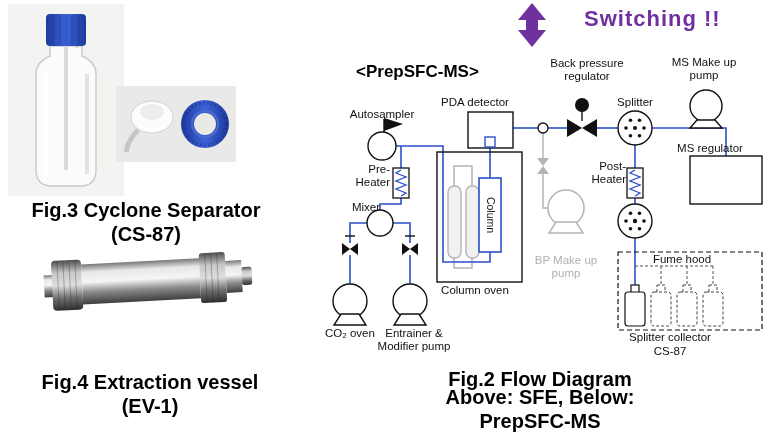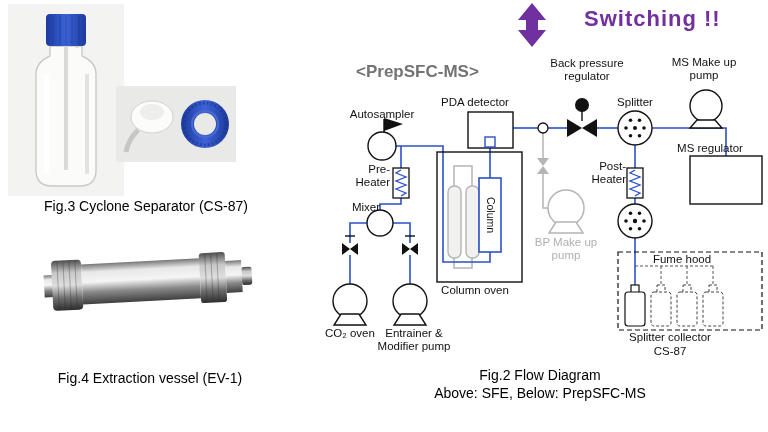--- a/index.html
+++ b/index.html
@@ -3,22 +3,22 @@
 <meta charset="utf-8">
 <style>
   html,body{margin:0;padding:0;background:#fff;}
   .stage{position:relative;width:768px;height:432px;background:#ffffff;overflow:hidden;
          font-family:"Liberation Sans",sans-serif;}
   .gfx{position:absolute;left:0;top:0;}
   .lbl{position:absolute;font-size:11.5px;line-height:1.15;color:#111;text-align:center;}
   .lbl.right{text-align:right;}
   .lbl.left{text-align:left;}
   .lbl.gray{color:#b0b0b0;}
-  .cap{position:absolute;font-size:14px;font-weight:normal;color:#000;text-align:center;line-height:1.2;}
-  .title-blue{position:absolute;font-size:17px;font-weight:bold;color:#737373;white-space:nowrap;}
+  .cap{position:absolute;font-size:20px;font-weight:bold;color:#000;text-align:center;line-height:1.2;}
+  .title-blue{position:absolute;font-size:17px;font-weight:bold;color:#000000;white-space:nowrap;}
   .switching{position:absolute;font-size:22px;font-weight:bold;color:#7030a0;white-space:nowrap;letter-spacing:1px;margin-left:28px;}
   .vertical{position:absolute;width:60px;height:14px;font-size:10.5px;color:#111;text-align:center;
             transform:rotate(90deg);transform-origin:center center;}
 </style>
 </head>
 <body>
 
 <div class="stage">
 
 <svg class="gfx" width="768" height="432" viewBox="0 0 768 432" xmlns="http://www.w3.org/2000/svg">
@@ -257,21 +257,21 @@
 <div class="lbl" style="left:433px;top:96px;width:84px;">PDA detector</div>
 <div class="lbl" style="left:545px;top:57px;width:84px;">Back pressure regulator</div>
 <div class="lbl" style="left:597px;top:96px;width:76px;">Splitter</div>
 <div class="lbl" style="left:662px;top:56px;width:84px;">MS Make up pump</div>
 <div class="lbl" style="left:668px;top:142px;width:84px;">MS regulator</div>
 <div class="lbl right" style="left:344px;top:163px;width:46px;">Pre-Heater</div>
 <div class="lbl right" style="left:580px;top:160px;width:46px;">Post-Heater</div>
 <div class="lbl right" style="left:336px;top:201px;width:44px;">Mixer</div>
 <div class="vertical" style="left:460px;top:208px;">Column</div>
 <div class="lbl" style="left:433px;top:284px;width:84px;">Column oven</div>
-<div class="lbl gray" style="left:526px;top:236px;width:80px;">BP Make up pump</div>
+<div class="lbl gray" style="left:526px;top:254px;width:80px;">BP Make up pump</div>
 <div class="lbl" style="left:640px;top:253px;width:84px;">Fume hood</div>
 <div class="lbl" style="left:308px;top:327px;width:84px;">CO₂ oven</div>
 <div class="lbl" style="left:368px;top:327px;width:92px;">Entrainer &amp; Modifier pump</div>
 <div class="lbl" style="left:620px;top:331px;width:100px;">Splitter collector</div>
 <div class="lbl" style="left:620px;top:345px;width:100px;">CS-87</div>
 
 <div class="cap" style="left:420px;top:367px;width:240px;">Fig.2 Flow Diagram</div>
 <div class="cap" style="left:420px;top:385px;width:240px;">Above: SFE, Below: PrepSFC-MS</div>
 
 </div>

